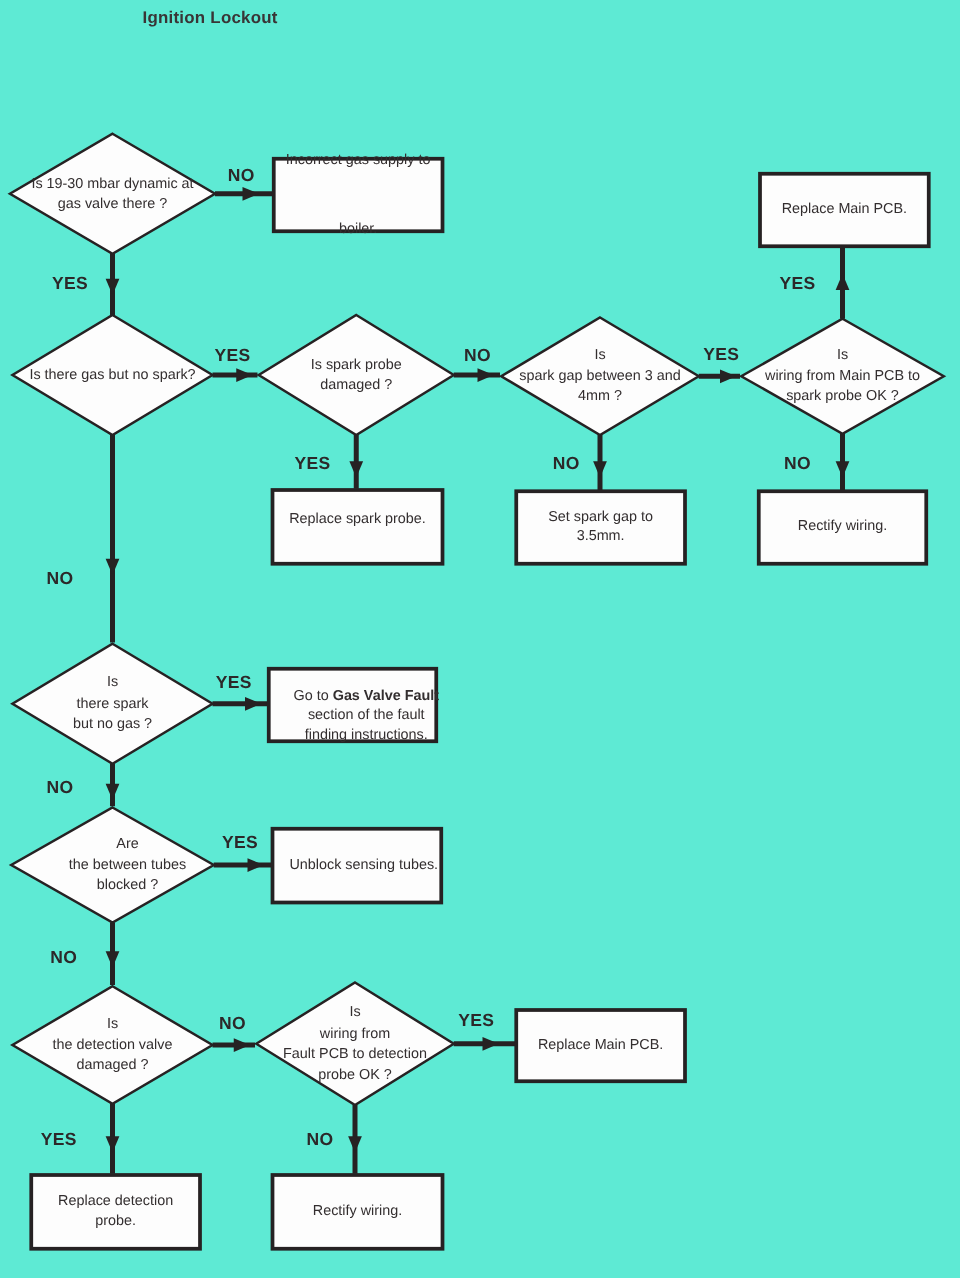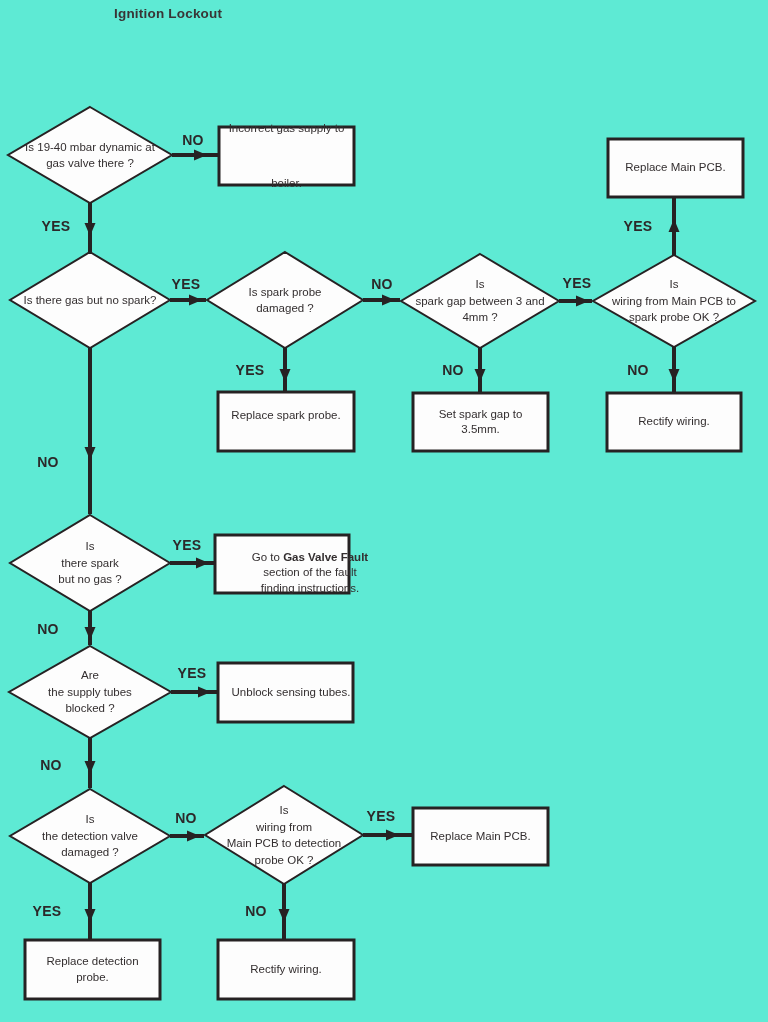--- a/index.html
+++ b/index.html
@@ -86,21 +86,21 @@
       <polygon points="90,646 171,692 90,738 9,692" fill="#fdfdfd" stroke="#262223" stroke-width="2" stroke-linejoin="miter"></polygon>
       <rect x="218" y="663" width="135" height="59" fill="#fdfdfd" stroke="#262223" stroke-width="3"></rect>
       <polygon points="90,789 170,836 90,883 10,836" fill="#fdfdfd" stroke="#262223" stroke-width="2" stroke-linejoin="miter"></polygon>
       <polygon points="284,786 363,835 284,884 205,835" fill="#fdfdfd" stroke="#262223" stroke-width="2" stroke-linejoin="miter"></polygon>
       <rect x="413" y="808" width="135" height="57" fill="#fdfdfd" stroke="#262223" stroke-width="3"></rect>
       <rect x="25" y="940" width="135" height="59" fill="#fdfdfd" stroke="#262223" stroke-width="3"></rect>
       <rect x="218" y="940" width="136" height="59" fill="#fdfdfd" stroke="#262223" stroke-width="3"></rect>
     </svg>
   <div id="label-layer">
       <div class="node-text decision" style="left: 8px; top: 107px; width: 164px; height: 96px;">
-        <div class="tline">Is 19-40 mbar dynamic at</div>
+        <div class="tline">Is 19-30 mbar dynamic at</div>
         <div class="tline">gas valve there ?</div>
       </div>
       <div class="node-text process" style="left: 219px; top: 127px; width: 135px; height: 58px; gap: 40px;">
         <div class="tline">Incorrect gas supply to</div>
         <div class="tline">boiler.</div>
       </div>
       <div class="node-text process" style="left: 608px; top: 139px; width: 135px; height: 58px;">
         <div class="tline">Replace Main PCB.</div>
       </div>
       <div class="node-text decision" style="left: 10px; top: 252px; width: 160px; height: 96px;">
@@ -128,42 +128,42 @@
         <div class="tline">3.5mm.</div>
       </div>
       <div class="node-text process" style="left: 607px; top: 393px; width: 134px; height: 58px;">
         <div class="tline">Rectify wiring.</div>
       </div>
       <div class="node-text decision" style="left: 10px; top: 515px; width: 160px; height: 96px;">
         <div class="tline">Is</div>
         <div class="tline">there spark</div>
         <div class="tline">but no gas ?</div>
       </div>
-      <div class="node-text process" style="left: 223px; top: 535px; width: 134px; height: 76px; padding-left: 20px;">
+      <div class="node-text process" style="left: 206px; top: 535px; width: 134px; height: 76px; padding-left: 20px;">
         <div class="tline"><span>Go to </span><span class="bold">Gas Valve Fault</span></div>
         <div class="tline">section of the fault</div>
         <div class="tline">finding instructions.</div>
       </div>
-      <div class="node-text decision" style="left: 9px; top: 646px; width: 162px; height: 92px;">
+      <div class="node-text decision" style="left: 21px; top: 646px; width: 162px; height: 92px;">
         <div class="tline">Are</div>
-        <div class="tline">the supply tubes</div>
+        <div class="tline">the between tubes</div>
         <div class="tline">blocked ?</div>
       </div>
       <div class="node-text process" style="left: 218px; top: 663px; width: 146px; height: 59px;">
         <div class="tline">Unblock sensing tubes.</div>
       </div>
       <div class="node-text decision" style="left: 10px; top: 789px; width: 160px; height: 94px;">
         <div class="tline">Is</div>
         <div class="tline">the detection valve</div>
         <div class="tline">damaged ?</div>
       </div>
       <div class="node-text decision" style="left: 205px; top: 786px; width: 158px; height: 98px;">
         <div class="tline">Is</div>
         <div class="tline">wiring from</div>
-        <div class="tline">Main PCB to detection</div>
+        <div class="tline">Fault PCB to detection</div>
         <div class="tline">probe OK ?</div>
       </div>
       <div class="node-text process" style="left: 413px; top: 808px; width: 135px; height: 57px;">
         <div class="tline">Replace Main PCB.</div>
       </div>
       <div class="node-text process" style="left: 25px; top: 940px; width: 135px; height: 59px;">
         <div class="tline">Replace detection</div>
         <div class="tline">probe.</div>
       </div>
       <div class="node-text process" style="left: 218px; top: 940px; width: 136px; height: 59px;">

